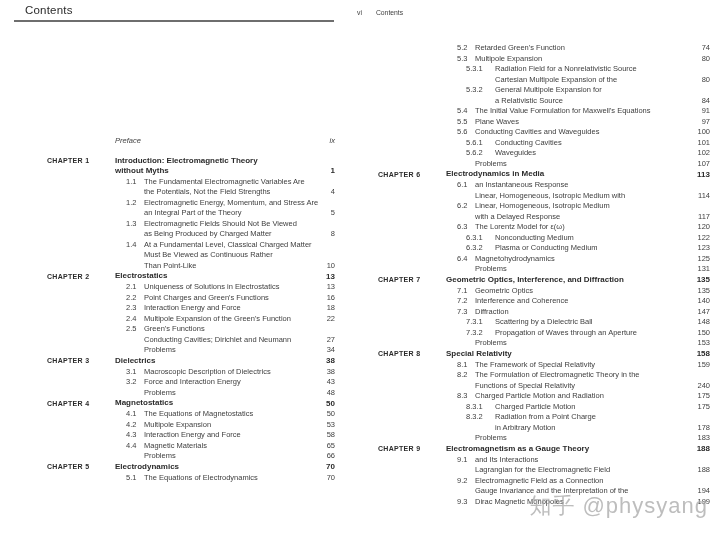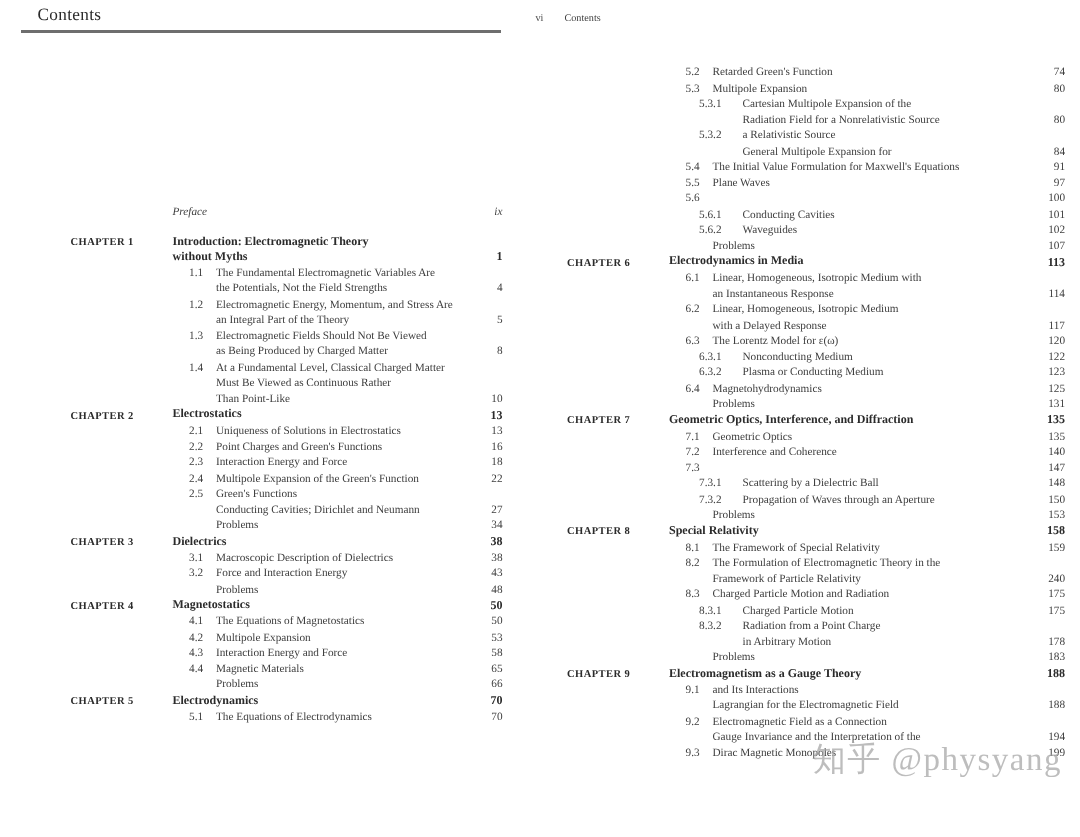--- a/index.html
+++ b/index.html
@@ -1,35 +1,35 @@
 <!DOCTYPE html>
 <html><head>
 <meta charset="utf-8">
 <style>
   * { margin:0; padding:0; box-sizing:border-box; }
   html,body { width:720px; height:558px; }
   body { font-family:"Liberation Sans", sans-serif; background:#ffffff; }
-  #screen { position:relative; width:720px; height:526px; overflow:hidden; background:var(--background,#fff);font-family:Liberation Serif, serif; }
+  #screen { position:relative; width:720px; height:526px; overflow:hidden; background:var(--background,#fff); }
 
   .left-header { position:absolute; left:25px; top:4px; font-size:11.5px; color:var(--heading,#333); letter-spacing:.2px; }
   .header-rule { position:absolute; left:14px; top:20px; width:320px; height:2px; background:var(--rule,#6e6e6e); }
   .right-header { position:absolute; left:357px; top:9px; font-size:6.8px; color:var(--text,#3e3e3e); display:flex; gap:14px; }
 
   #left-toc  { position:absolute; left:47px;  top:136px; width:288px; }
   #right-toc { position:absolute; left:378px; top:43px;  width:332px; }
 
   .toc-section + .toc-section { }
   .toc-section.frontmatter { margin-bottom:9px; }
 
   .chapter-row { display:flex; align-items:flex-start; font-size:8px; line-height:10.5px; font-weight:bold; color:var(--heading,#2b2b2b); }
   .c-label { flex:0 0 68px; font-size:7px; letter-spacing:.3px; padding-top:.5px; }
   .c-body  { flex:1 1 auto; }
   .c-page  { align-self:flex-end; margin-left:6px; }
 
-  .entry { display:flex; align-items:flex-start; font-size:7.5px; line-height:10.5px; color:var(--text,#3e3e3e);justify-content:space-between; }
+  .entry { display:flex; align-items:flex-start; font-size:7.5px; line-height:10.5px; color:var(--text,#3e3e3e); }
   .entry .e-num  { flex:0 0 18px; }
   .entry.lv2 .e-num { flex:0 0 29px; }
   .entry .e-body { flex:1 1 auto; }
   .entry .e-page { align-self:flex-end; margin-left:6px; }
   .entry.lv0 { padding-left:68px; font-style:italic; }
   .entry.lv1 { padding-left:79px; }
   .entry.lv2 { padding-left:88px; }
   .entry.lv3 { padding-left:97px; }
 
   .watermark { position:absolute; right:12px; top:491px; font-size:22px;
@@ -252,49 +252,52 @@
         <div class="entry lv1">
           <div class="e-num">5.3</div>
           <div class="e-body">
             <div class="e-line">Multipole Expansion</div>
           </div>
           <div class="e-page">80</div>
         </div>
         <div class="entry lv2">
           <div class="e-num">5.3.1</div>
           <div class="e-body">
+            <div class="e-line">Radiation Field for a Nonrelativistic Source</div>
             <div class="e-line">Cartesian Multipole Expansion of the</div>
-            <div class="e-line">Radiation Field for a Nonrelativistic Source</div>
           </div>
           <div class="e-page">80</div>
         </div>
         <div class="entry lv2">
           <div class="e-num">5.3.2</div>
           <div class="e-body">
+            <div class="e-line">General Multipole Expansion for</div>
             <div class="e-line">a Relativistic Source</div>
-            <div class="e-line">General Multipole Expansion for</div>
           </div>
           <div class="e-page">84</div>
         </div>
         <div class="entry lv1">
           <div class="e-num">5.4</div>
           <div class="e-body">
             <div class="e-line">The Initial Value Formulation for Maxwell's Equations</div>
           </div>
           <div class="e-page">91</div>
         </div>
         <div class="entry lv1">
           <div class="e-num">5.5</div>
           <div class="e-body">
             <div class="e-line">Plane Waves</div>
           </div>
           <div class="e-page">97</div>
         </div>
         <div class="entry lv1">
           <div class="e-num">5.6</div>
+          <div class="e-body">
+            <div class="e-line">Conducting Cavities and Waveguides</div>
+          </div>
           <div class="e-page">100</div>
         </div>
         <div class="entry lv2">
           <div class="e-num">5.6.1</div>
           <div class="e-body">
             <div class="e-line">Conducting Cavities</div>
           </div>
           <div class="e-page">101</div>
         </div>
         <div class="entry lv2">
@@ -315,22 +318,22 @@
         <div class="chapter-row">
           <div class="c-label">CHAPTER 6</div>
           <div class="c-body">
             <div class="c-line">Electrodynamics in Media</div>
           </div>
           <div class="c-page">113</div>
         </div>
         <div class="entry lv1">
           <div class="e-num">6.1</div>
           <div class="e-body">
+            <div class="e-line">an Instantaneous Response</div>
             <div class="e-line">Linear, Homogeneous, Isotropic Medium with</div>
-            <div class="e-line">an Instantaneous Response</div>
           </div>
           <div class="e-page">114</div>
         </div>
         <div class="entry lv1">
           <div class="e-num">6.2</div>
           <div class="e-body">
             <div class="e-line">Linear, Homogeneous, Isotropic Medium</div>
             <div class="e-line">with a Delayed Response</div>
           </div>
           <div class="e-page">117</div>
@@ -387,20 +390,23 @@
         </div>
         <div class="entry lv1">
           <div class="e-num">7.2</div>
           <div class="e-body">
             <div class="e-line">Interference and Coherence</div>
           </div>
           <div class="e-page">140</div>
         </div>
         <div class="entry lv1">
           <div class="e-num">7.3</div>
+          <div class="e-body">
+            <div class="e-line">Diffraction</div>
+          </div>
           <div class="e-page">147</div>
         </div>
         <div class="entry lv2">
           <div class="e-num">7.3.1</div>
           <div class="e-body">
             <div class="e-line">Scattering by a Dielectric Ball</div>
           </div>
           <div class="e-page">148</div>
         </div>
         <div class="entry lv2">
@@ -429,21 +435,21 @@
           <div class="e-num">8.1</div>
           <div class="e-body">
             <div class="e-line">The Framework of Special Relativity</div>
           </div>
           <div class="e-page">159</div>
         </div>
         <div class="entry lv1">
           <div class="e-num">8.2</div>
           <div class="e-body">
             <div class="e-line">The Formulation of Electromagnetic Theory in the</div>
-            <div class="e-line">Framework of Particle Relativity</div>
+            <div class="e-line">Functions of Special Relativity</div>
           </div>
           <div class="e-page">240</div>
         </div>
         <div class="entry lv1">
           <div class="e-num">8.3</div>
           <div class="e-body">
             <div class="e-line">Charged Particle Motion and Radiation</div>
           </div>
           <div class="e-page">175</div>
         </div>

